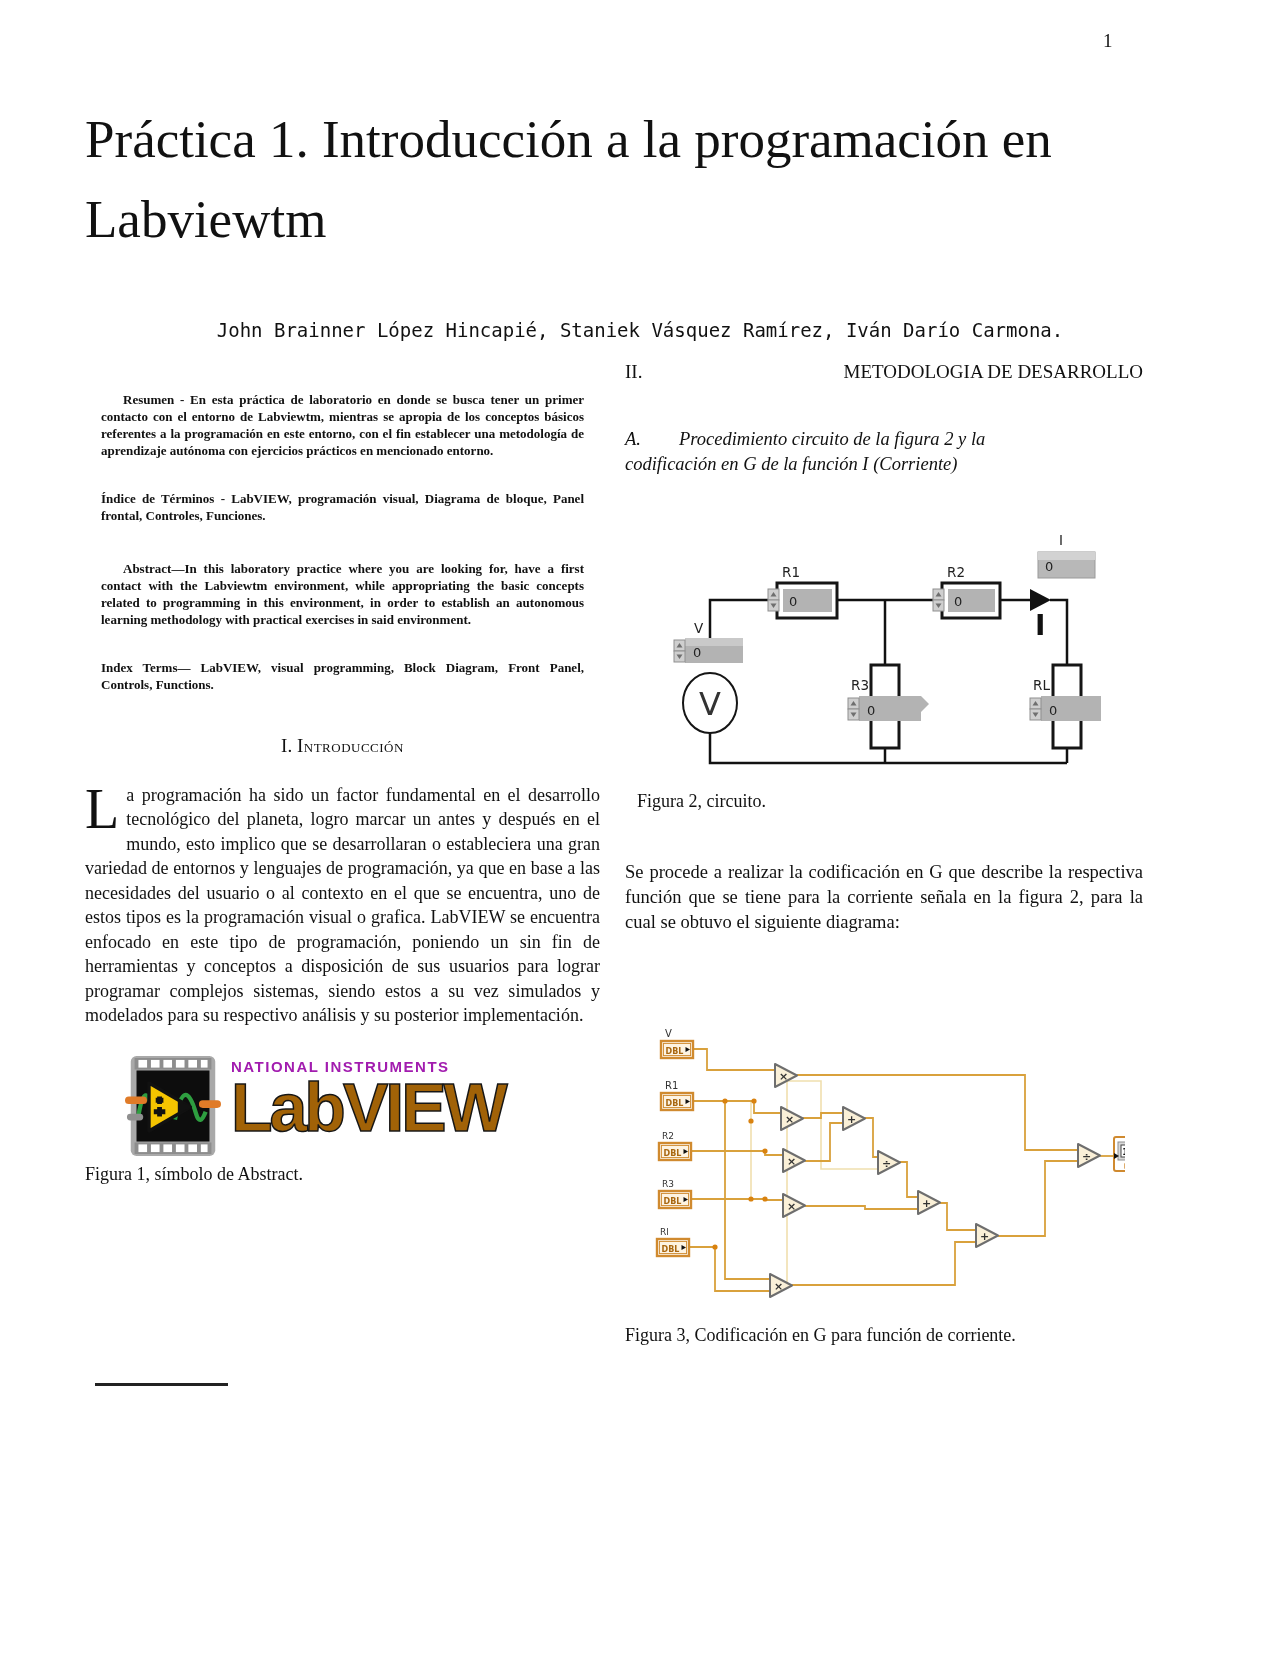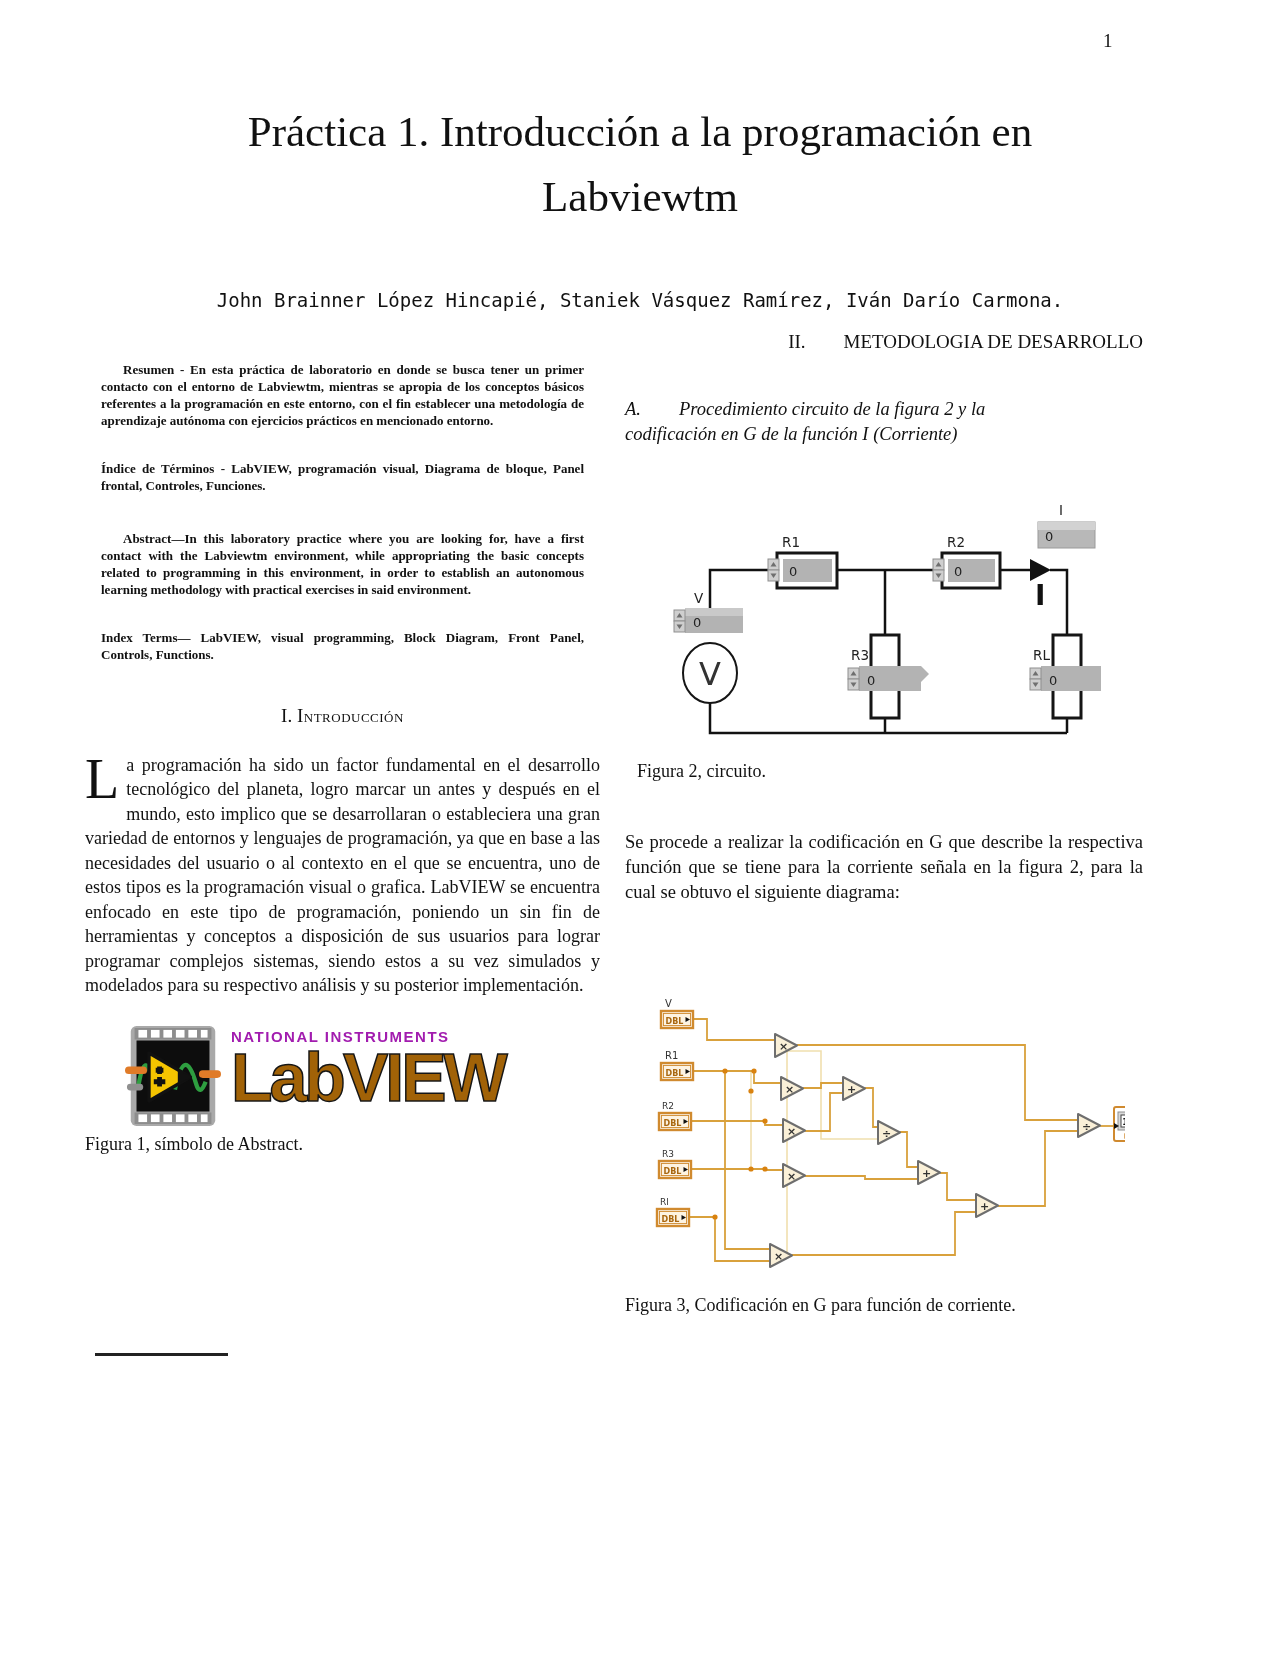--- a/index.html
+++ b/index.html
@@ -3,21 +3,21 @@
 <meta charset="utf-8">
 <style>
   html,body{margin:0;padding:0;}
   body{
     width:1280px;height:1656px;background:#ffffff;position:relative;
     font-family:"Liberation Serif",serif;color:#111;overflow:hidden;
   }
   .pageno{position:absolute;top:30px;left:1103px;font-size:19px;}
   .content{padding:0 85px;width:1110px;}
   .title{
-    text-align:center;font-weight:normal;font-size:43px;line-height:1.5;
+    text-align:left;font-weight:normal;font-size:53px;line-height:1.5;
     margin:100px 0 0 0;
   }
   .authors{
     text-align:center;font-family:"DejaVu Sans Mono",monospace;
     font-size:19px;margin-top:60px;white-space:nowrap;
   }
   .cols{display:flex;gap:25px;margin-top:36px;}
   .col-left{width:515px;}
   .col-right{width:518px;margin-top:-16px;}
   .b{font-weight:bold;font-size:13px;line-height:1.32;text-align:justify;margin:16px;}
@@ -35,21 +35,21 @@
   .ni{
     font-family:"Liberation Sans",sans-serif;font-weight:bold;font-size:15px;
     letter-spacing:1.5px;color:#a21caf;margin-top:2px;
   }
   .lv{
     font-family:"Liberation Sans",sans-serif;font-weight:bold;font-size:68px;
     line-height:.95;letter-spacing:-3px;color:#a16207;-webkit-text-stroke:1.5px #161616;
   }
   .fig-cap{font-size:18px;margin:6px 0 0 0;}
   .footnote-rule{width:133px;border-top:3px solid #222;margin:198px 0 0 10px;height:0;}
-  .sec2{display:flex;justify-content:flex-end;gap:38px;font-size:19px;margin:0;}
+  .sec2{display:flex;justify-content:space-between;gap:38px;font-size:19px;margin:0;}
   .subsec{font-style:italic;font-size:18.5px;line-height:1.35;margin:44px 0 0 0;max-width:445px;}
   .subsec-gap{display:inline-block;width:38px;}
   .fig2{margin:28px 0 0 12px;}
   .fig2-cap{font-size:18px;margin:10px 0 0 0;}
   .rpara{font-size:18.5px;line-height:1.35;text-align:justify;margin:48px 0 0 0;}
   .fig3{margin:34px 0 0 0;}
   .fig3-cap{font-size:18px;margin:20px 0 0 0;}
   svg text{font-family:"DejaVu Sans",sans-serif;}
 </style>
 </head>

